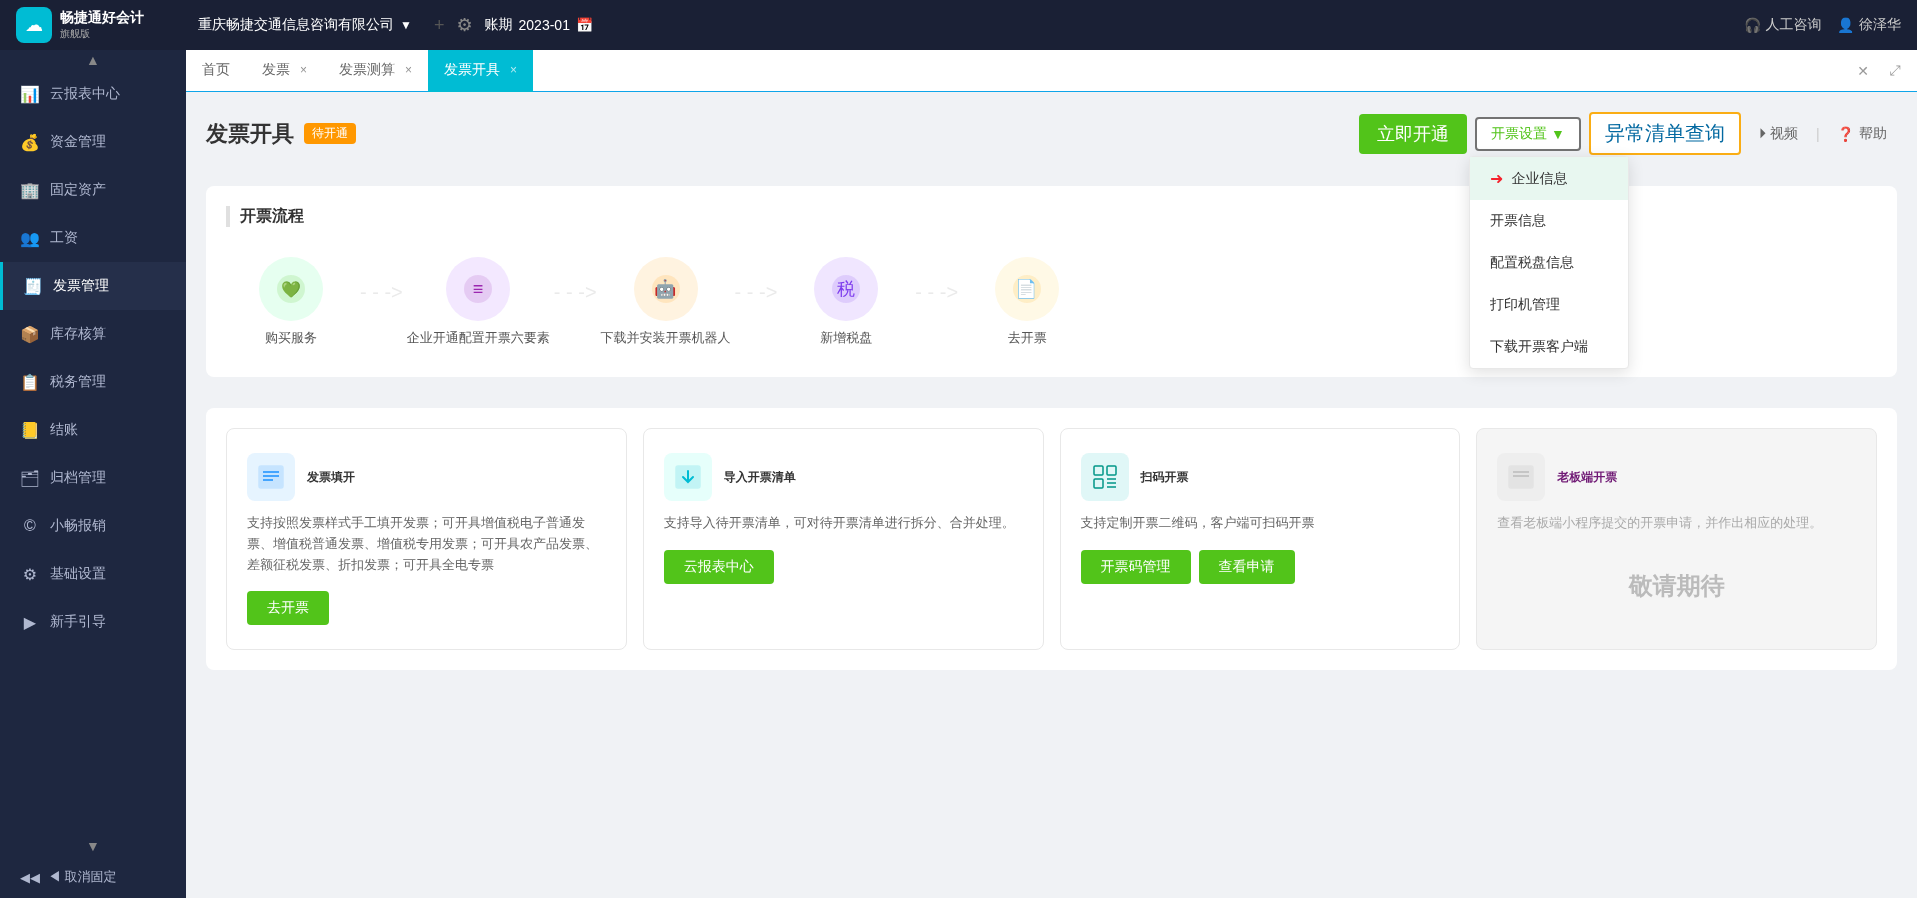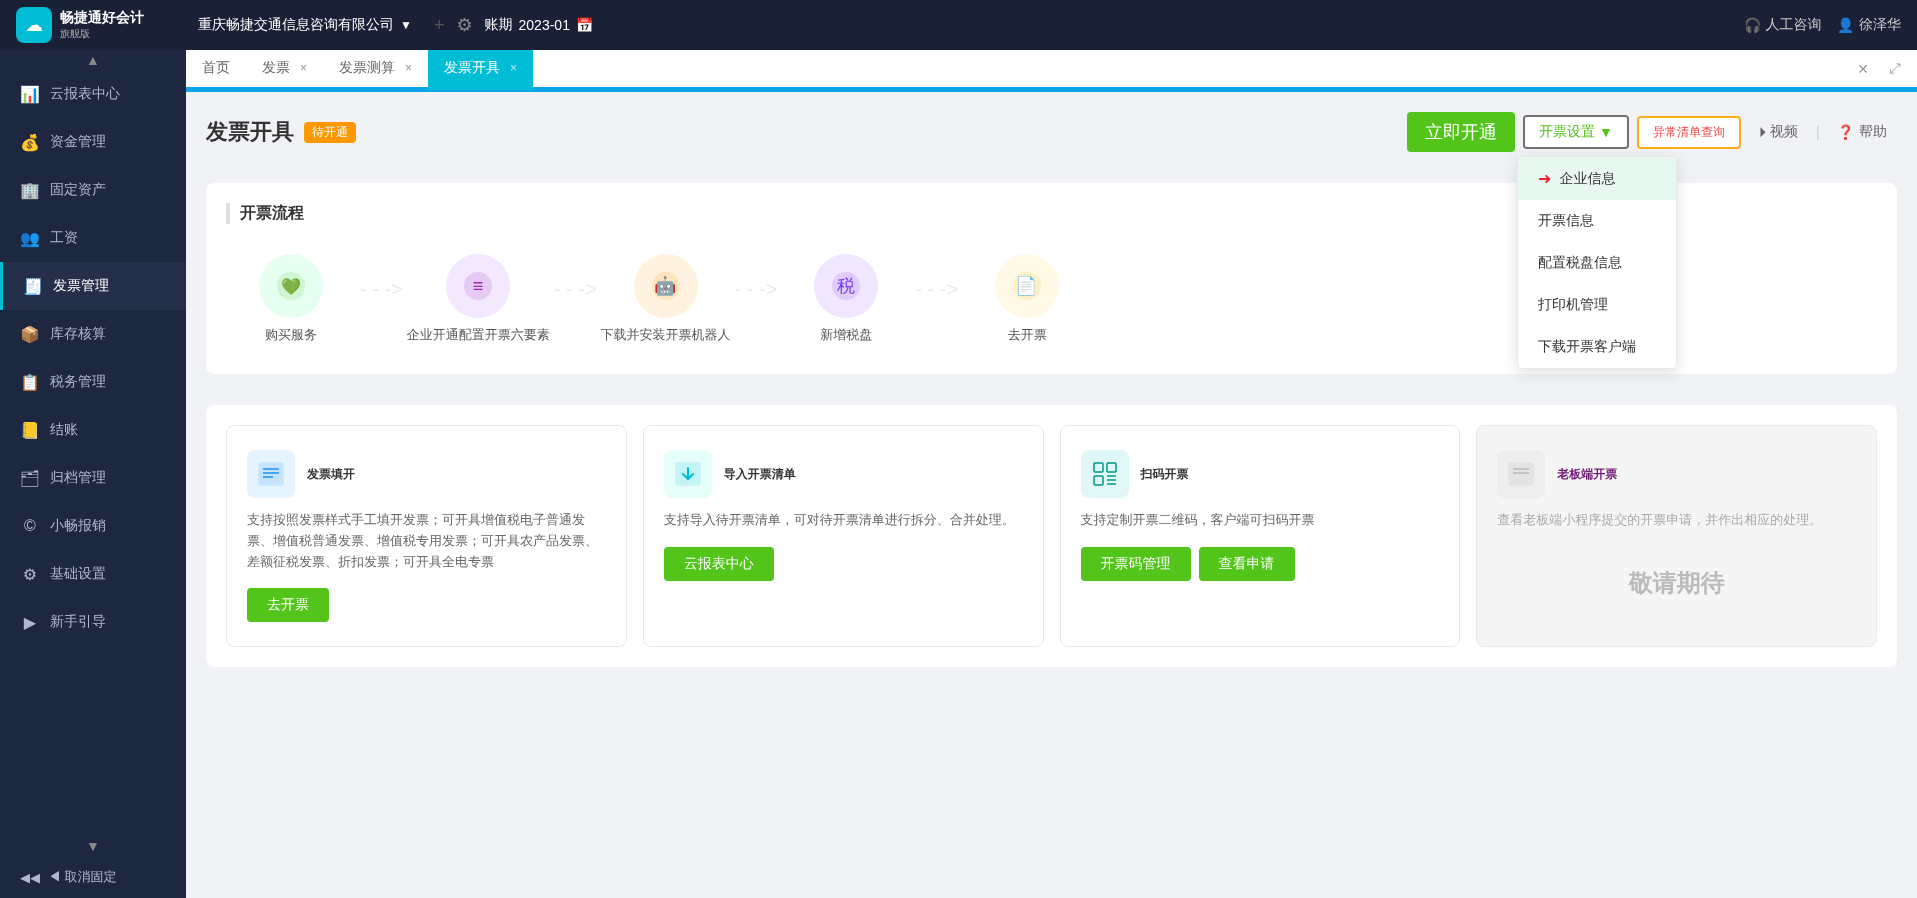--- a/index.html
+++ b/index.html
@@ -4,21 +4,21 @@
   <style>
     * { box-sizing: border-box; margin: 0; padding: 0; }
     body { font-family: "Microsoft YaHei", "PingFang SC", sans-serif; font-size: 14px; background: #f0f2f5; overflow: hidden; }
 
     
     .app-wrapper { display: flex; flex-direction: column; height: 898px; width: 1917px; }
     .top-bar { height: 50px; background: #1a2035; display: flex; align-items: center; justify-content: space-between; padding: 0 16px; flex-shrink: 0; }
     .main-area { display: flex; flex: 1; overflow: hidden; }
     .sidebar { width: 186px; background: #1e2740; display: flex; flex-direction: column; flex-shrink: 0; color: #fff; }
     .content-area { flex: 1; display: flex; flex-direction: column; overflow: hidden; background: #f0f2f5; }
-    .tab-bar { height: 42px; background: #fff; display: flex; align-items: center; padding: 4px 0; border-bottom: 5px solid #0ea5e9; flex-shrink: 0; }
+    .tab-bar { height: 42px; background: #fff; display: flex; align-items: center; padding: 4px 0; border-bottom: 1px solid #0ea5e9; flex-shrink: 0; }
     .page-content { flex: 1; overflow-y: auto; padding: 20px; position: relative; }
 
     
     .top-bar-left { display: flex; align-items: center; gap: 12px; }
     .logo-area { display: flex; align-items: center; gap: 8px; color: #fff; width: 160px; }
     .logo-icon { width: 36px; height: 36px; background: #00bcd4; border-radius: 8px; display: flex; align-items: center; justify-content: center; font-size: 18px; color: #fff; }
     .logo-text { display: flex; flex-direction: column; }
     .logo-title { font-size: 14px; font-weight: bold; color: #fff; }
     .logo-subtitle { font-size: 10px; color: #aaa; }
     .company-selector { display: flex; align-items: center; gap: 6px; color: #fff; font-size: 14px; cursor: pointer; padding: 6px 10px; border-radius: 4px; }
@@ -41,21 +41,21 @@
     .tab-action-btn { width: 28px; height: 28px; display: flex; align-items: center; justify-content: center; cursor: pointer; color: #999; border-radius: 4px; font-size: 14px; }
 
     
     .page-header { display: flex; align-items: center; justify-content: space-between; margin-bottom: 20px; }
     .page-title-area { display: flex; align-items: center; gap: 10px; }
     .page-title { font-size: 22px; font-weight: bold; color: #333; }
     .badge-pending { background: #ff9800; color: #fff; font-size: 12px; padding: 2px 8px; border-radius: 4px; }
     .page-actions { display: flex; align-items: center; gap: 8px; position: relative; }
     .btn-green { background: #52c41a; color: #fff; border: none; padding: 8px 18px; border-radius: 4px; cursor: pointer; font-size: 18px; font-weight: 500; }
     .btn-outline-green { background: #fff; color: #52c41a; border: 2px solid #737373; padding: 6px 14px; border-radius: 4px; cursor: pointer; font-size: 14px; display: flex; align-items: center; gap: 4px; }
-    .btn-outline-yellow { background: #fff; color: #ef4444; border: 2px solid #faad14; padding: 6px 14px; border-radius: 4px; cursor: pointer; font-size: 12px; }
+    .btn-outline-yellow { background: #fff; color: #0369a1; border: 2px solid #faad14; padding: 6px 14px; border-radius: 4px; cursor: pointer; font-size: 20px; }
     .btn-help { background: transparent; color: #666; border: none; padding: 6px 10px; cursor: pointer; font-size: 14px; display: flex; align-items: center; gap: 4px; }
 
     
     .dropdown-menu { position: absolute; top: 44px; left: 110px; background: #fff; border: 1px solid #e8e8e8; border-radius: 4px; box-shadow: 0 4px 16px rgba(0,0,0,0.12); z-index: 1000; min-width: 160px; }
     .dropdown-item { padding: 12px 20px; cursor: pointer; color: #333; font-size: 14px; display: flex; align-items: center; gap: 8px; }
     .dropdown-item.highlighted { background: #e8f7f0; color: #333; font-weight: 500; }
     .red-arrow { color: #f5222d; font-size: 16px; }
 
     
     .section { background: #fff; border-radius: 8px; padding: 20px; margin-bottom: 20px; margin-top: 31px; }

